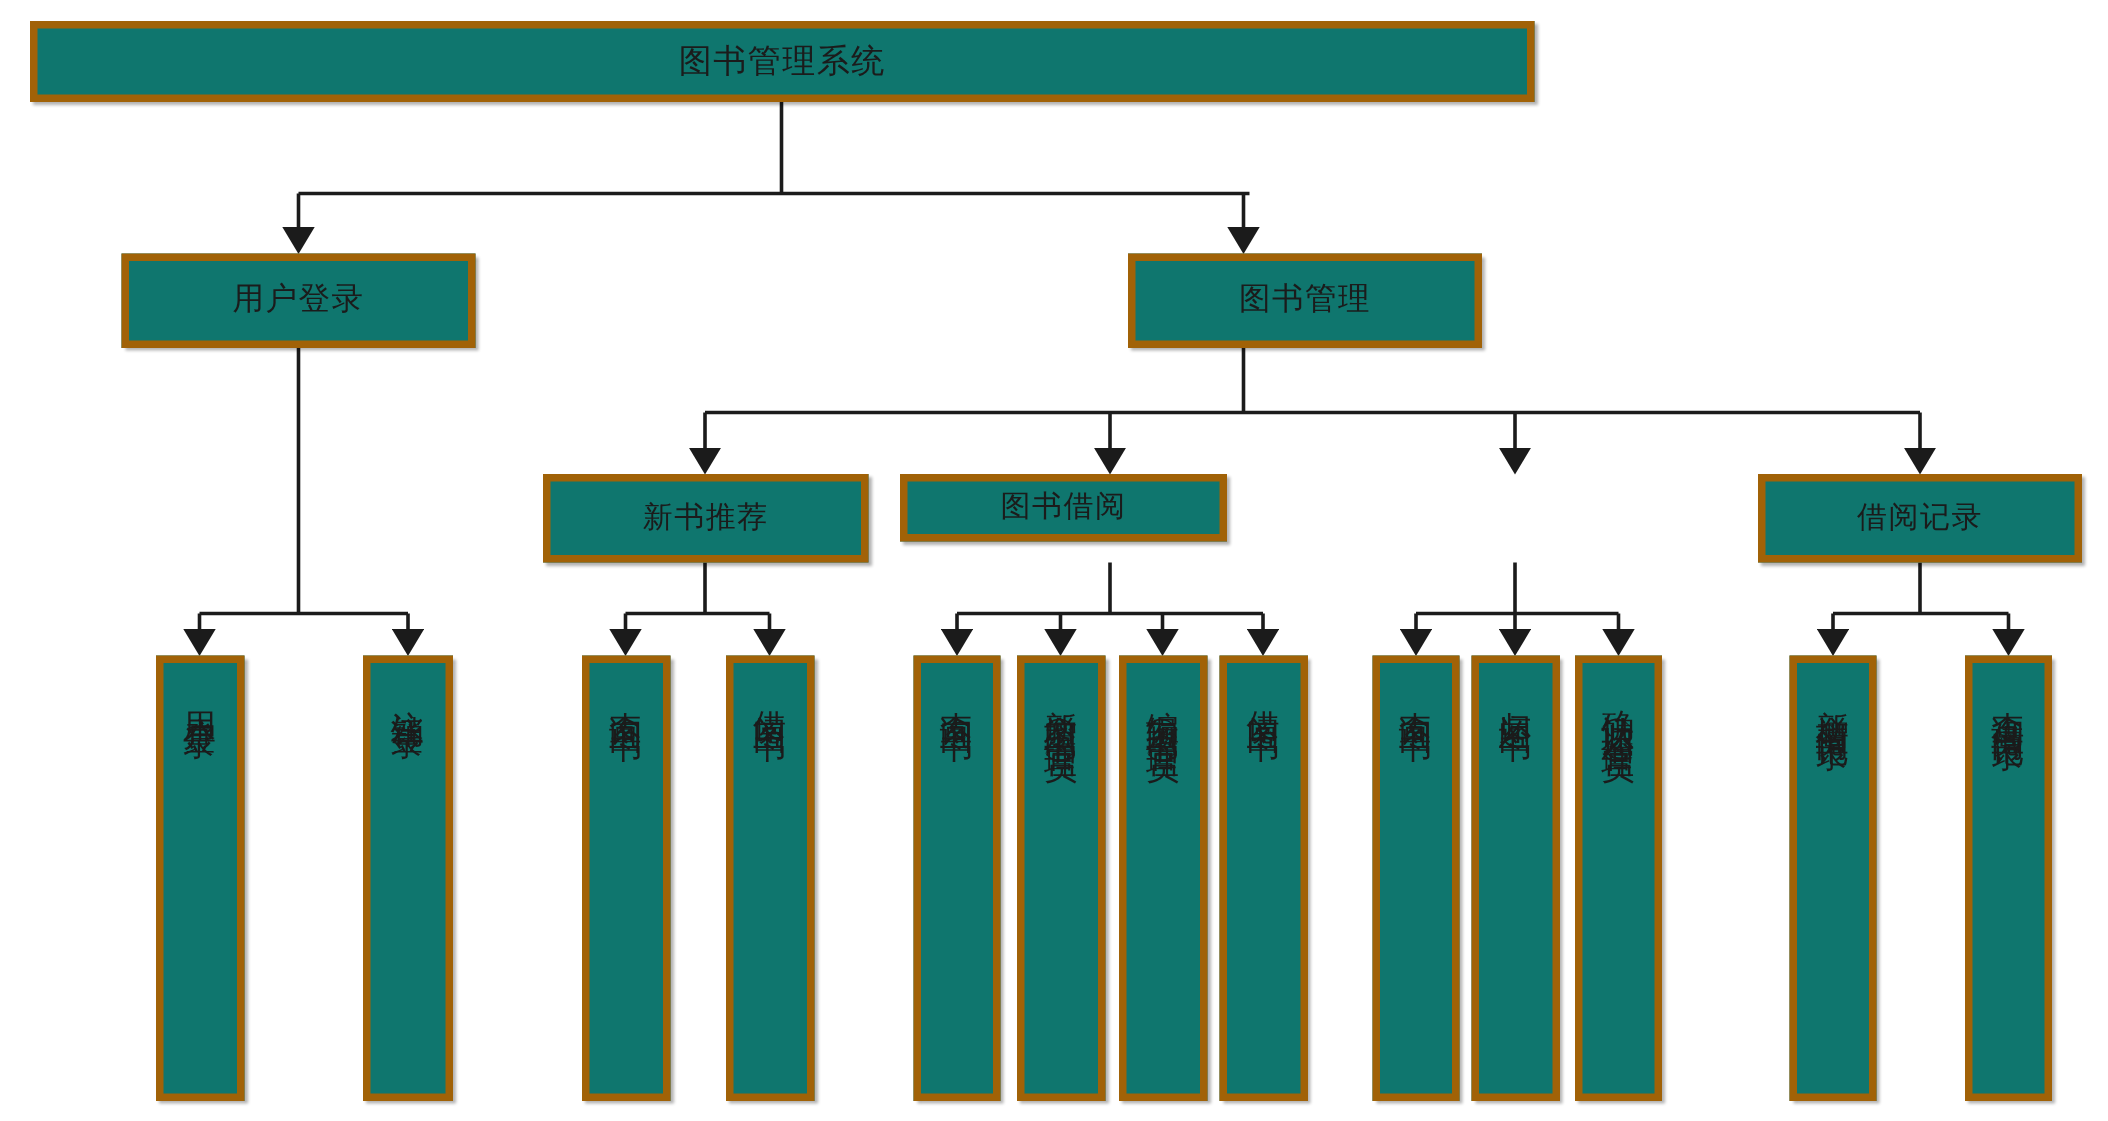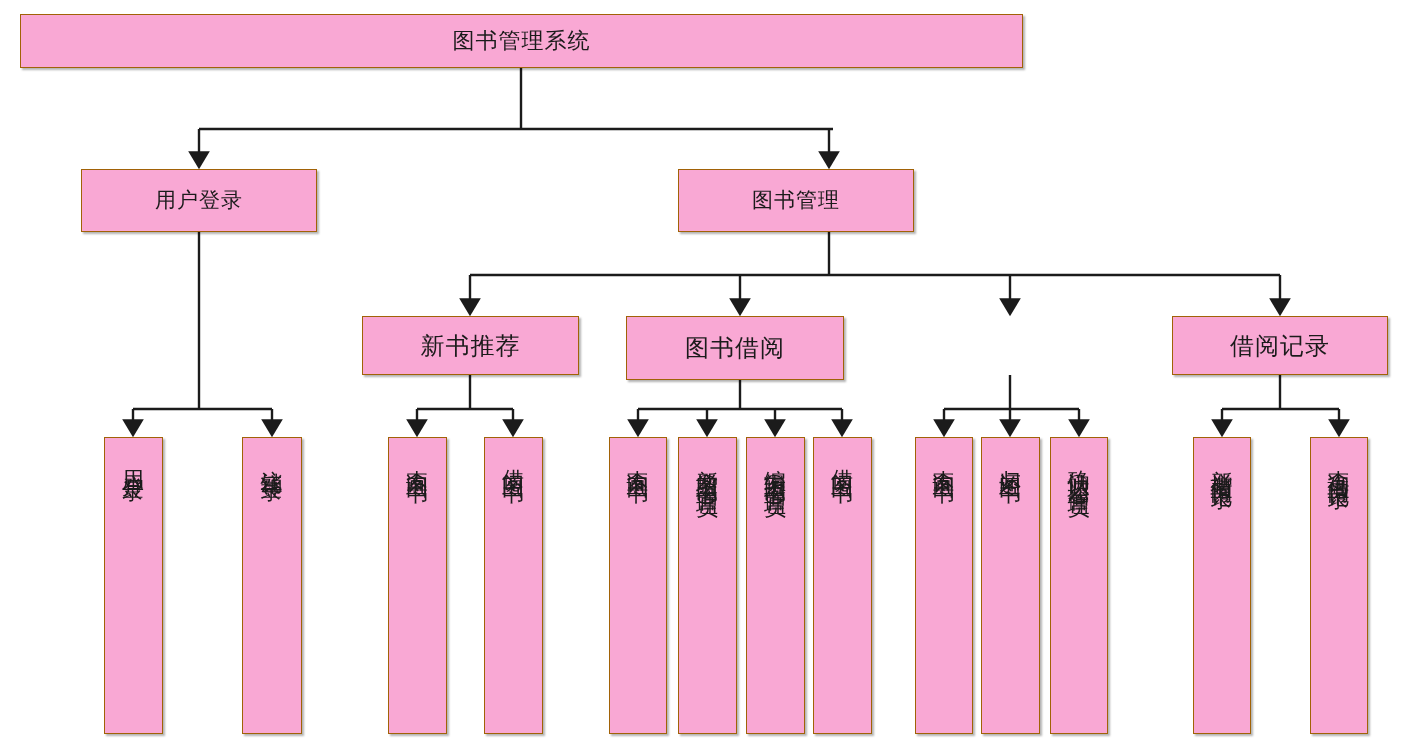--- a/index.html
+++ b/index.html
@@ -12,39 +12,39 @@
     position:relative;
   }
   #canvas{position:absolute;left:0;top:0;width:1405px;height:747px;}
 
   
   #wires{position:absolute;left:0;top:0;width:1405px;height:747px;z-index:1;}
 
   .node{
     position:absolute;
     box-sizing:border-box;
-    background:#f9a8d4;
-    border:1px solid #a16207;
+    background:#0f766e;
+    border:5px solid #a16207;
     box-shadow:2px 2px 2px rgba(0,0,0,0.30);
     z-index:2;
     display:flex;
     align-items:center;
     justify-content:center;
   }
   .node .label{
     color:#1b1b1b;
     font-size:21px;
     line-height:1.25;
     letter-spacing:1px;
     white-space:nowrap;
     font-weight:400;
   }
   .node.root .label{font-size:22px;}
   .node.lvl2 .label{font-size:21px;}
-  .node.lvl3 .label{font-size:24px;}
+  .node.lvl3 .label{font-size:20px;}
 
   
   .node.leaf{
     align-items:flex-start;
     justify-content:center;
     padding-top:14px;
   }
   .node.leaf .label{
     writing-mode:vertical-rl;
     text-orientation:upright;
@@ -123,28 +123,28 @@
     </g>
   </svg>
 
   <div class="node root" style="left: 20px; top: 14px; width: 1003px; height: 54px;">
     <span class="label">图书管理系统</span>
   </div>
 
   <div class="node lvl2" style="left: 81px; top: 169px; width: 236px; height: 63px;">
     <span class="label">用户登录</span>
   </div>
-  <div class="node lvl2" style="left: 678px; top: 169px; width: 236px; height: 63px; text-align: center;">
+  <div class="node lvl2" style="left: 752px; top: 169px; width: 236px; height: 63px; text-align: center;">
     <span class="label">图书管理</span>
   </div>
 
   <div class="node lvl3" style="left: 362px; top: 316px; width: 217px; height: 59px;">
     <span class="label">新书推荐</span>
   </div>
-  <div class="node lvl3" style="left: 626px; top: 316px; width: 218px; height: 64px; text-align: right;">
+  <div class="node lvl3" style="left: 600px; top: 316px; width: 218px; height: 45px; text-align: right;">
     <span class="label">图书借阅</span>
   </div>
   <div class="node lvl3" style="left: 1172px; top: 316px; width: 216px; height: 59px;">
     <span class="label">借阅记录</span>
   </div>
 
   <div class="node leaf" style="left: 104px; top: 437px; width: 59px; height: 297px;">
     <span class="label">用户登录</span>
   </div>
   <div class="node leaf" style="left: 242px; top: 437px; width: 60px; height: 297px;">

